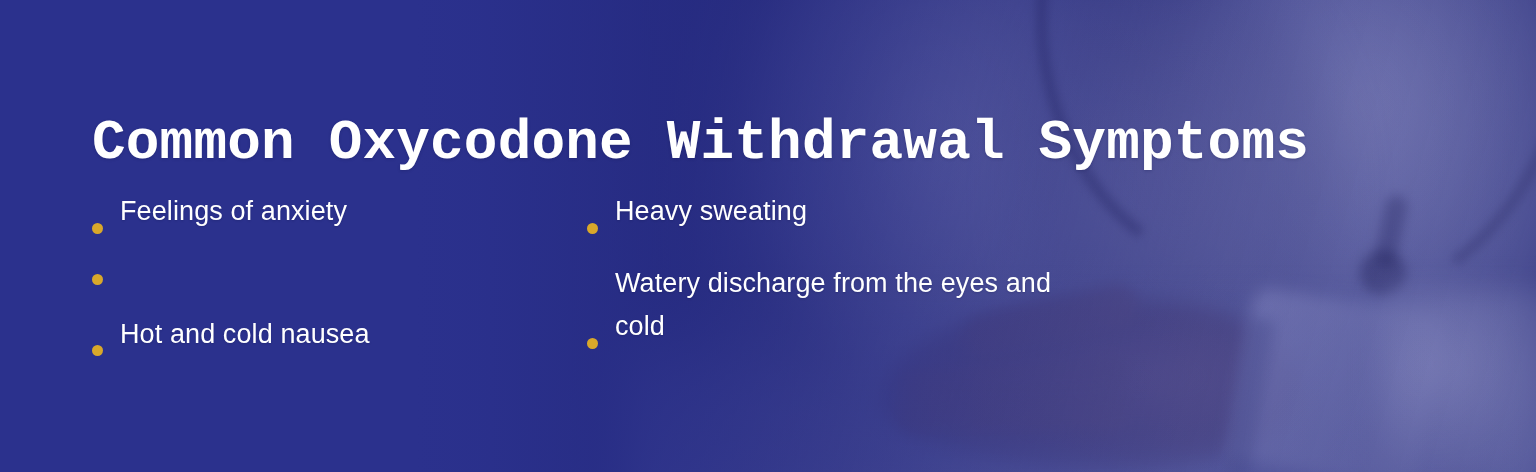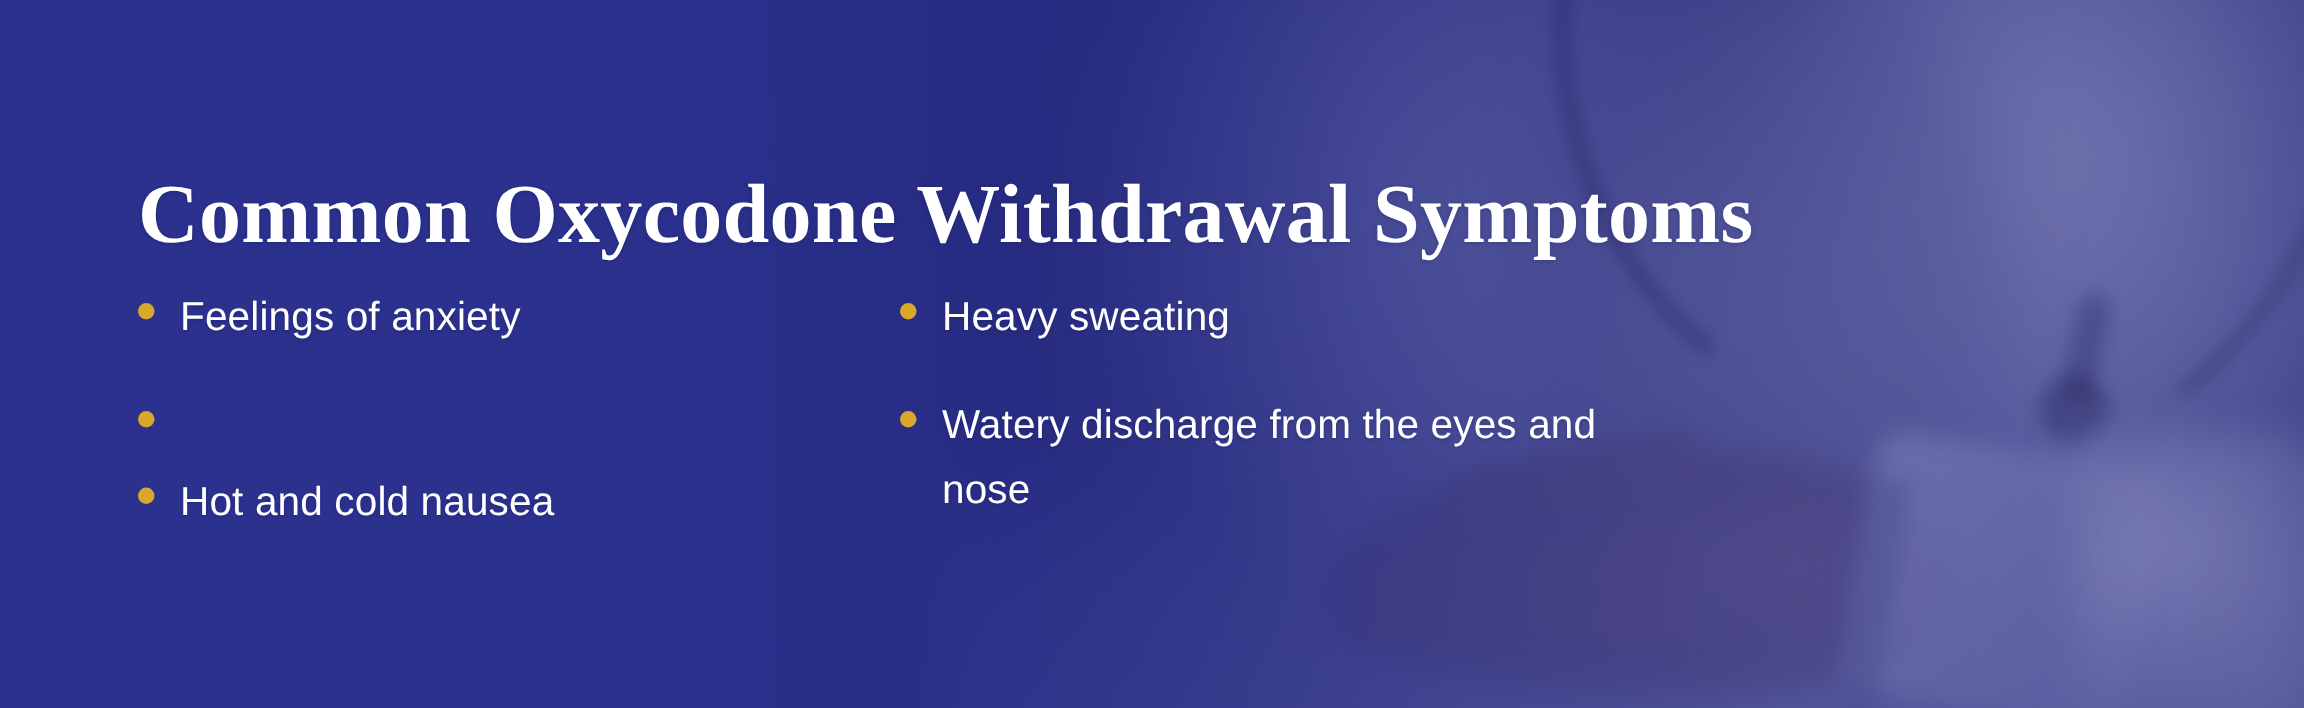--- a/index.html
+++ b/index.html
@@ -161,44 +161,44 @@
 
   
   .content {
     position: absolute;
     inset: 0;
   }
   .title {
     position: absolute;
     left: 92px;
     top: 76px;
-    font-family: Liberation Serif, serif;
+    font-family: Liberation Mono, monospace;
     font-size: 56px;
     line-height: 1.05;
     color: #ffffff;
     letter-spacing: 0.2px;
     white-space: nowrap;
     text-shadow: 0 1px 3px rgba(20,22,70,0.25);
   }
   .columns {
     position: absolute;
     left: 0;
     top: 190px;
     width: 100%;
   }
   .col {
     position: absolute;
     top: 0;
   }
   .col-left  { left: 92px;  width: 500px; }
-  .col-right { left: 600px; width: 500px; }
+  .col-right { left: 587px; width: 500px; }
 
   .bullet-item {
     display: flex;
-    align-items: flex-start;
+    align-items: flex-end;
     margin-bottom: 28px;
   }
   .dot {
     flex: 0 0 auto;
     width: 11px;
     height: 11px;
     border-radius: 50%;
     background: #d9a82a;
     margin-top: 12px;
     margin-right: 17px;
@@ -260,19 +260,19 @@
         </div>
       </div>
 
       <div class="col col-right">
         <div class="bullet-item">
           <span class="dot"></span>
           <span class="bullet-text">Heavy sweating</span>
         </div>
         <div class="bullet-item">
           <span class="dot"></span>
-          <span class="bullet-text">Watery discharge from the eyes and nose</span>
+          <span class="bullet-text">Watery discharge from the eyes and cold</span>
         </div>
       </div>
 
     </div>
   </div>
 </div>
 
 </body></html>

